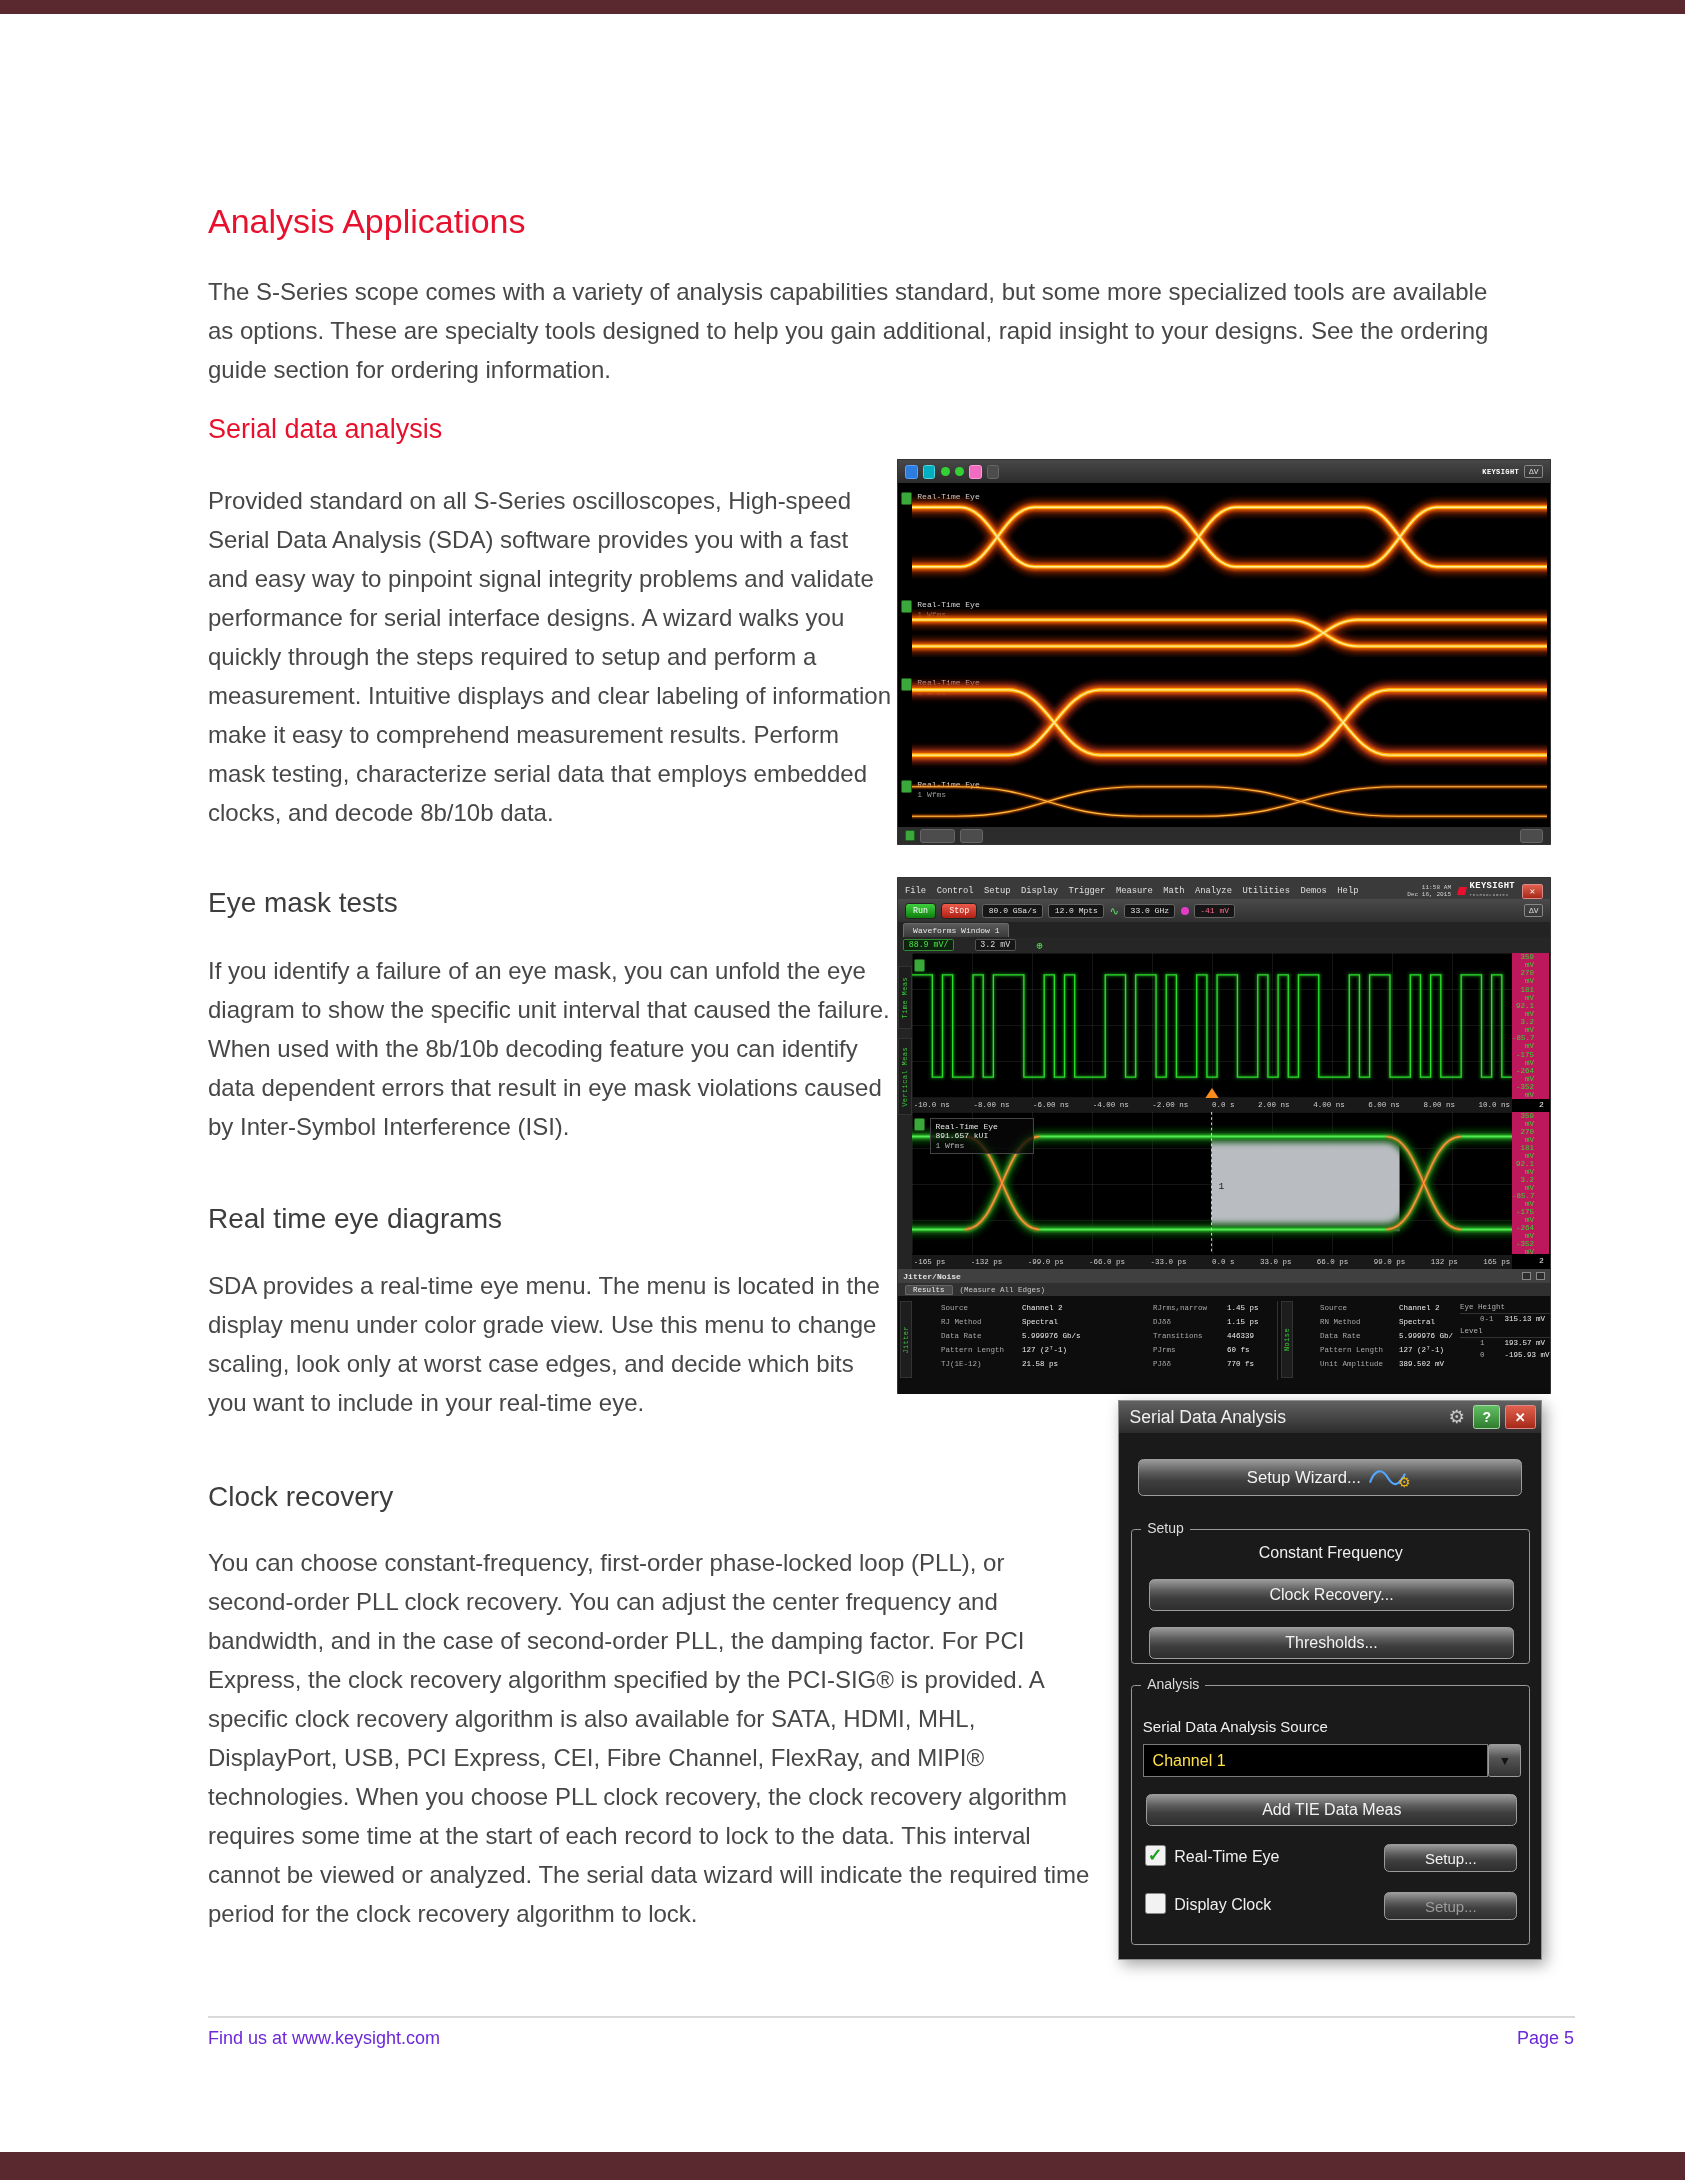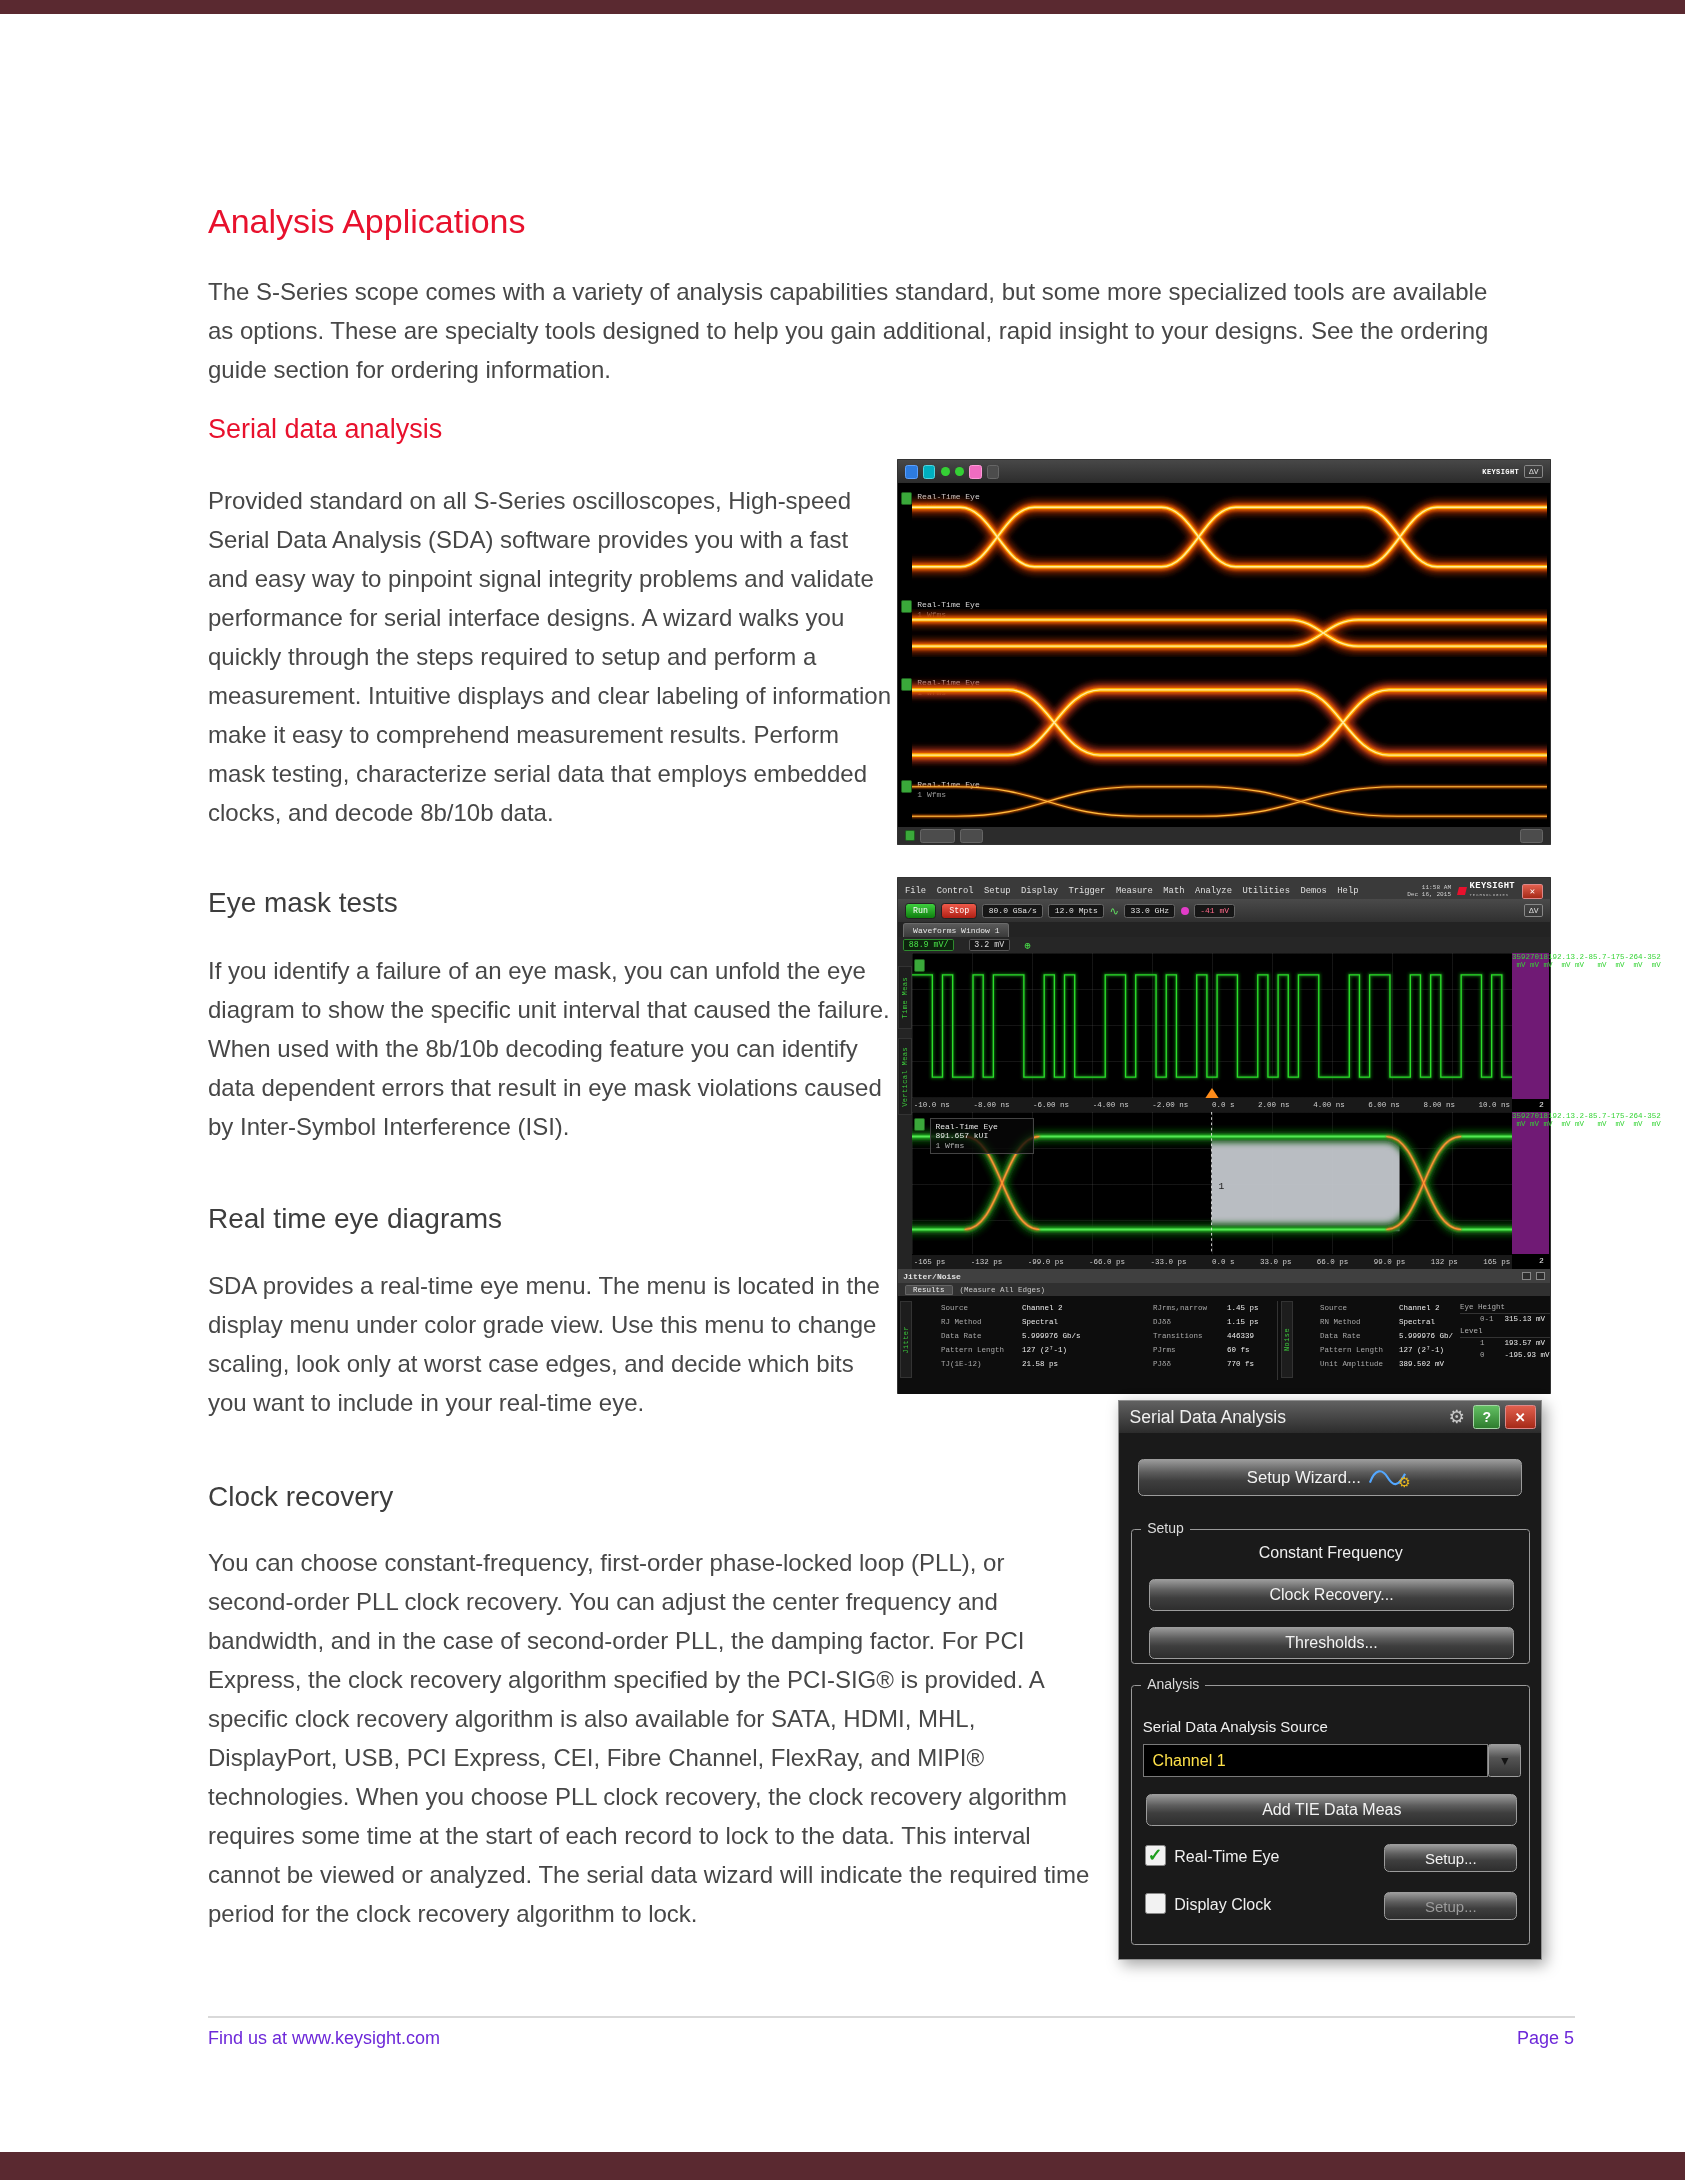--- a/index.html
+++ b/index.html
@@ -55,33 +55,33 @@
   .ktext small { display:block; font-size:4px; color:#bbb; letter-spacing:0.9px; font-weight:normal; }
   .xbtn { width:21px; height:15px; background:linear-gradient(#e2604e,#a62a18); border:0.9px solid #d88; border-radius:1.8px; color:#fff; font-size:8.8px; font-weight:bold; display:flex; align-items:center; justify-content:center; }
   .s2-toolbar { position:absolute; left:0; top:21px; width:100%; height:23px; background:linear-gradient(#4a4a4a,#303030); display:flex; align-items:center; gap:5.3px; padding:0 7px; }
   .pill { height:16px; border-radius:3.5px; color:#fff; font-size:8.3px; display:flex; align-items:center; justify-content:center; padding:0 7px; border:0.9px solid #222; }
   .pill.run { background:linear-gradient(#3ecf3e,#0f7f0f); }
   .pill.stop { background:linear-gradient(#ef5a4a,#b02015); }
   .sine { color:#5fd75f; font-size:11.4px; }
   .mdot { width:8px; height:8px; border-radius:50%; background:#e23cc8; }
   .s2-tabbar { position:absolute; left:0; top:44px; width:100%; height:15px; background:#232323; display:flex; align-items:flex-end; padding-left:5.3px; }
   .s2-tabbar span { background:linear-gradient(#5a5a5a,#3a3a3a); border:0.9px solid #6a6a6a; border-bottom:none; color:#e8e8e8; font-size:8px; padding:1.8px 8.8px; border-radius:2.6px 2.6px 0 0; }
-  .s2-chanbar { position:absolute; left:0; top:59px; width:100%; height:16px; background:#262626; display:flex; align-items:center; gap:15px; padding:0 5.3px; }
+  .s2-chanbar { position:absolute; left:0; top:59px; width:100%; height:16px; background:#262626; display:flex; align-items:center; gap:21px; padding:0 5.3px; }
   .chan-g { height:12.3px; border:0.9px solid #2e8b2e; background:#0d230d; color:#49e549; font-size:8.3px; display:flex; align-items:center; padding:0 4.4px; border-radius:1.8px; }
   .chan-w { height:12.3px; border:0.9px solid #555; background:#161616; color:#ddd; font-size:8.3px; display:flex; align-items:center; padding:0 4.4px; border-radius:1.8px; }
   .plus { color:#49e549; font-size:10.5px; }
   .s2-lstrip { position:absolute; left:0; top:75px; width:14px; height:316px; background:#242424; }
   .vtab { position:absolute; background:#1d1d1d; border:0.9px solid #333; display:flex; align-items:center; justify-content:center; }
   .vtab span { writing-mode:vertical-rl; transform:rotate(180deg); font-size:7px; color:#3bc93b; letter-spacing:0.4px; }
   .gridarea { position:absolute; background-color:#000;
      background-image:linear-gradient(rgba(130,130,130,.16) 0.9px,transparent 0.9px),linear-gradient(90deg,rgba(130,130,130,.16) 0.9px,transparent 0.9px);
      background-size:60px 36px; }
   .gridarea svg { position:absolute; inset:0; width:100%; height:100%; }
   .axis { position:absolute; display:flex; justify-content:space-between; align-items:center; padding:0 1.8px; background:#191919; color:#cfcfcf; font-size:7.5px; }
-  .vscale { position:absolute; left:614px; width:37px; display:flex; justify-content:space-between; text-align:right; color:#35d435; font-size:7.5px; padding-right:15px; background:#701a75; }
+  .vscale { position:absolute; left:614px; width:37px; display:flex; flex-direction:column; justify-content:space-between; text-align:right; color:#35d435; font-size:7.5px; padding-right:15px; background:#be185d; }
   .chmark { position:absolute; color:#f0f0f0; font-size:8px; }
   .rtebox { position:absolute; background:rgba(8,8,8,.78); border:0.9px solid #444; padding:2.6px 4.4px; font-size:8px; line-height:9.7px; color:#e8e8e8; }
   .rtebox .dim { color:#b0b0b0; }
   .w-halo { stroke:#0e5a0e; stroke-width:4; filter:url(#b2); }
   .w-line { stroke:#2adf2a; stroke-width:1.6; }
   .e-halo { stroke:#0d4d0d; stroke-width:13; filter:url(#b3); }
   .e-mid  { stroke:#1e9e1e; stroke-width:6; filter:url(#b1); }
   .e-in   { stroke:#52e852; stroke-width:2.4; }
   .e-red  { stroke:#ff2e1e; stroke-width:2.4; filter:url(#b1); }
   .e-org  { stroke:#ffa030; stroke-width:1.2; }

